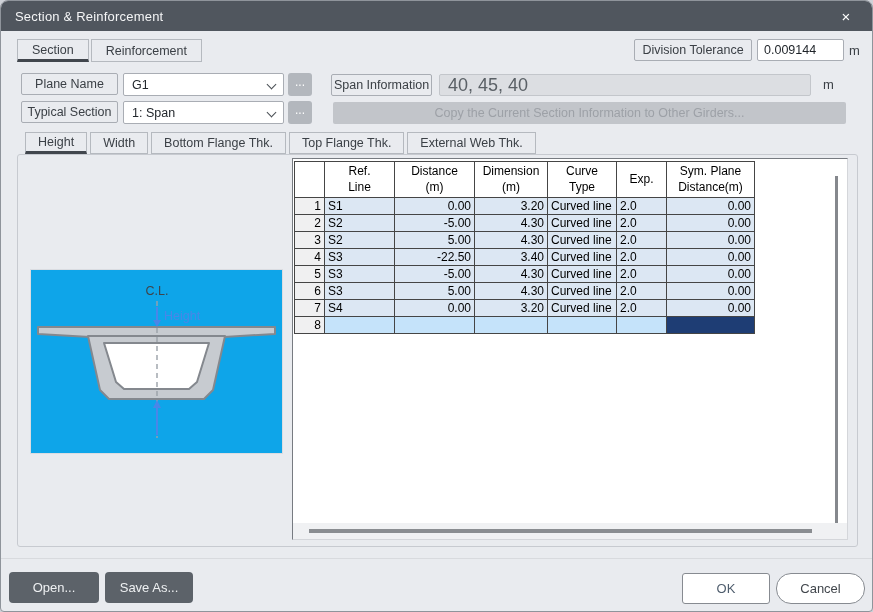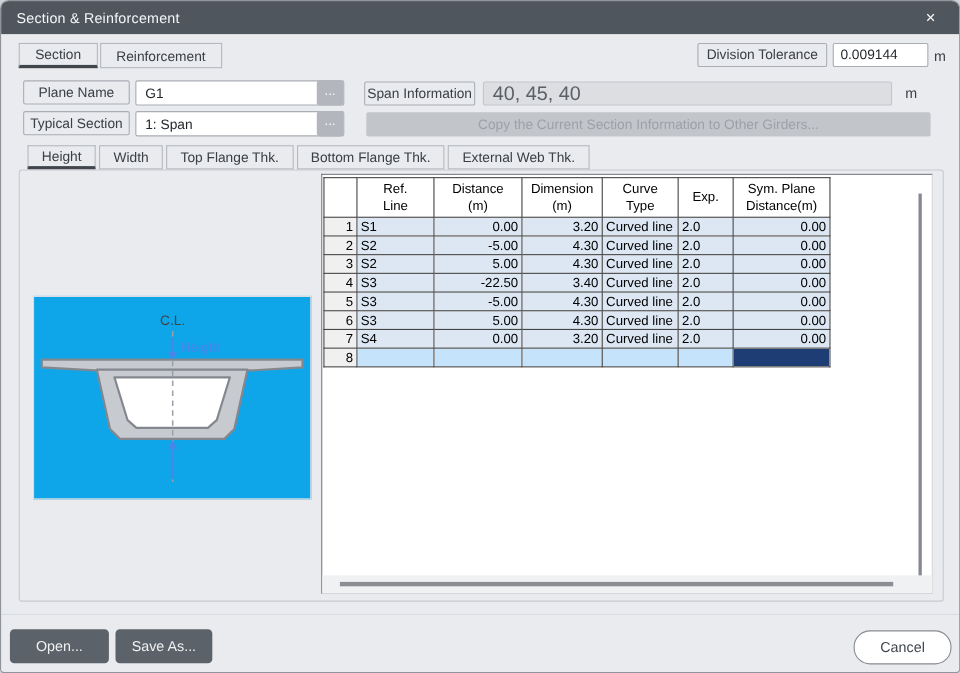--- a/index.html
+++ b/index.html
@@ -28,21 +28,21 @@
               font-size:12.5px; display:flex; align-items:center; justify-content:center; border-radius:2px; }
   .division .labelbox { width:118px; }
   .tol-input { width:87px; height:22px; border:1px solid #a9adb4; background:#fff; color:#1e2328;
                font-size:12.5px; padding:0 6px; border-radius:2px; }
   .unit { font-size:13px; color:#3b4046; }
 
   
   .row1 { position:absolute; left:20px; top:72px; }
   .row2 { position:absolute; left:20px; top:100px; }
   .lbl-girder, .lbl-typical { position:absolute; left:0; top:0; width:97px; }
-  .sel { position:absolute; left:102px; top:0; width:190px; height:23px; background:#fff;
+  .sel { position:absolute; left:102px; top:0; width:161px; height:23px; background:#fff;
          border:1px solid #a9adb4; border-radius:2px; font-size:12.5px; color:#23282d;
          display:flex; align-items:center; padding:0 8px; }
   .chev { position:absolute; right:8px; top:7px; width:8px; height:8px; }
   .chev::before { content:""; position:absolute; left:1px; top:0; width:6px; height:6px;
                   border-right:1.6px solid #4a4f55; border-bottom:1.6px solid #4a4f55;
                   transform:rotate(45deg); }
   .dots-btn { position:absolute; left:267px; top:0; width:24px; height:23px; background:#b3b7bd;
               border:none; border-radius:3px; color:#fdfdfd; font-size:12px; line-height:10px;
               display:flex; align-items:flex-start; justify-content:center; padding-top:4px; }
   .lbl-span { position:absolute; left:310px; top:1px; width:101px; }
@@ -134,22 +134,22 @@
       <span>1: Span</span>
       <span class="chev"></span>
     </div>
     <button class="dots-btn">...</button>
     <button class="copy-btn" disabled="">Copy the Current Section Information to Other Girders...</button>
   </div>
 
   <div class="subtabs">
     <div class="subtab active">Height</div>
     <div class="subtab">Width</div>
+    <div class="subtab">Bottom Flange Thk.</div>
     <div class="subtab">Top Flange Thk.</div>
-    <div class="subtab">Bottom Flange Thk.</div>
     <div class="subtab">External Web Thk.</div>
   </div>
 
   <div class="groupbox">
 
     <div class="diagram-panel">
       <svg width="251" height="183" viewBox="0 0 251 183">
         <text x="126" y="25" font-size="12.5" fill="#3f444a" text-anchor="middle">C.L.</text>
         <g fill="#c7cbd0" stroke="#84888e" stroke-width="2" stroke-linejoin="round">
           <path d="M7,57 H244 V64 L193,67 H59 L7,64 Z"></path>
@@ -273,15 +273,16 @@
       <div class="hscroll-track">
         <div class="hscroll-thumb"></div>
       </div>
     </div>
 
   </div>
 
   <div class="footer-sep"></div>
   <button class="btn-dark btn-open">Open...</button>
   <button class="btn-dark btn-save">Save As...</button>
+  <button class="btn-light btn-ok">OK</button>
   <button class="btn-light btn-cancel">Cancel</button>
 
 </div>
 
 </body></html>

